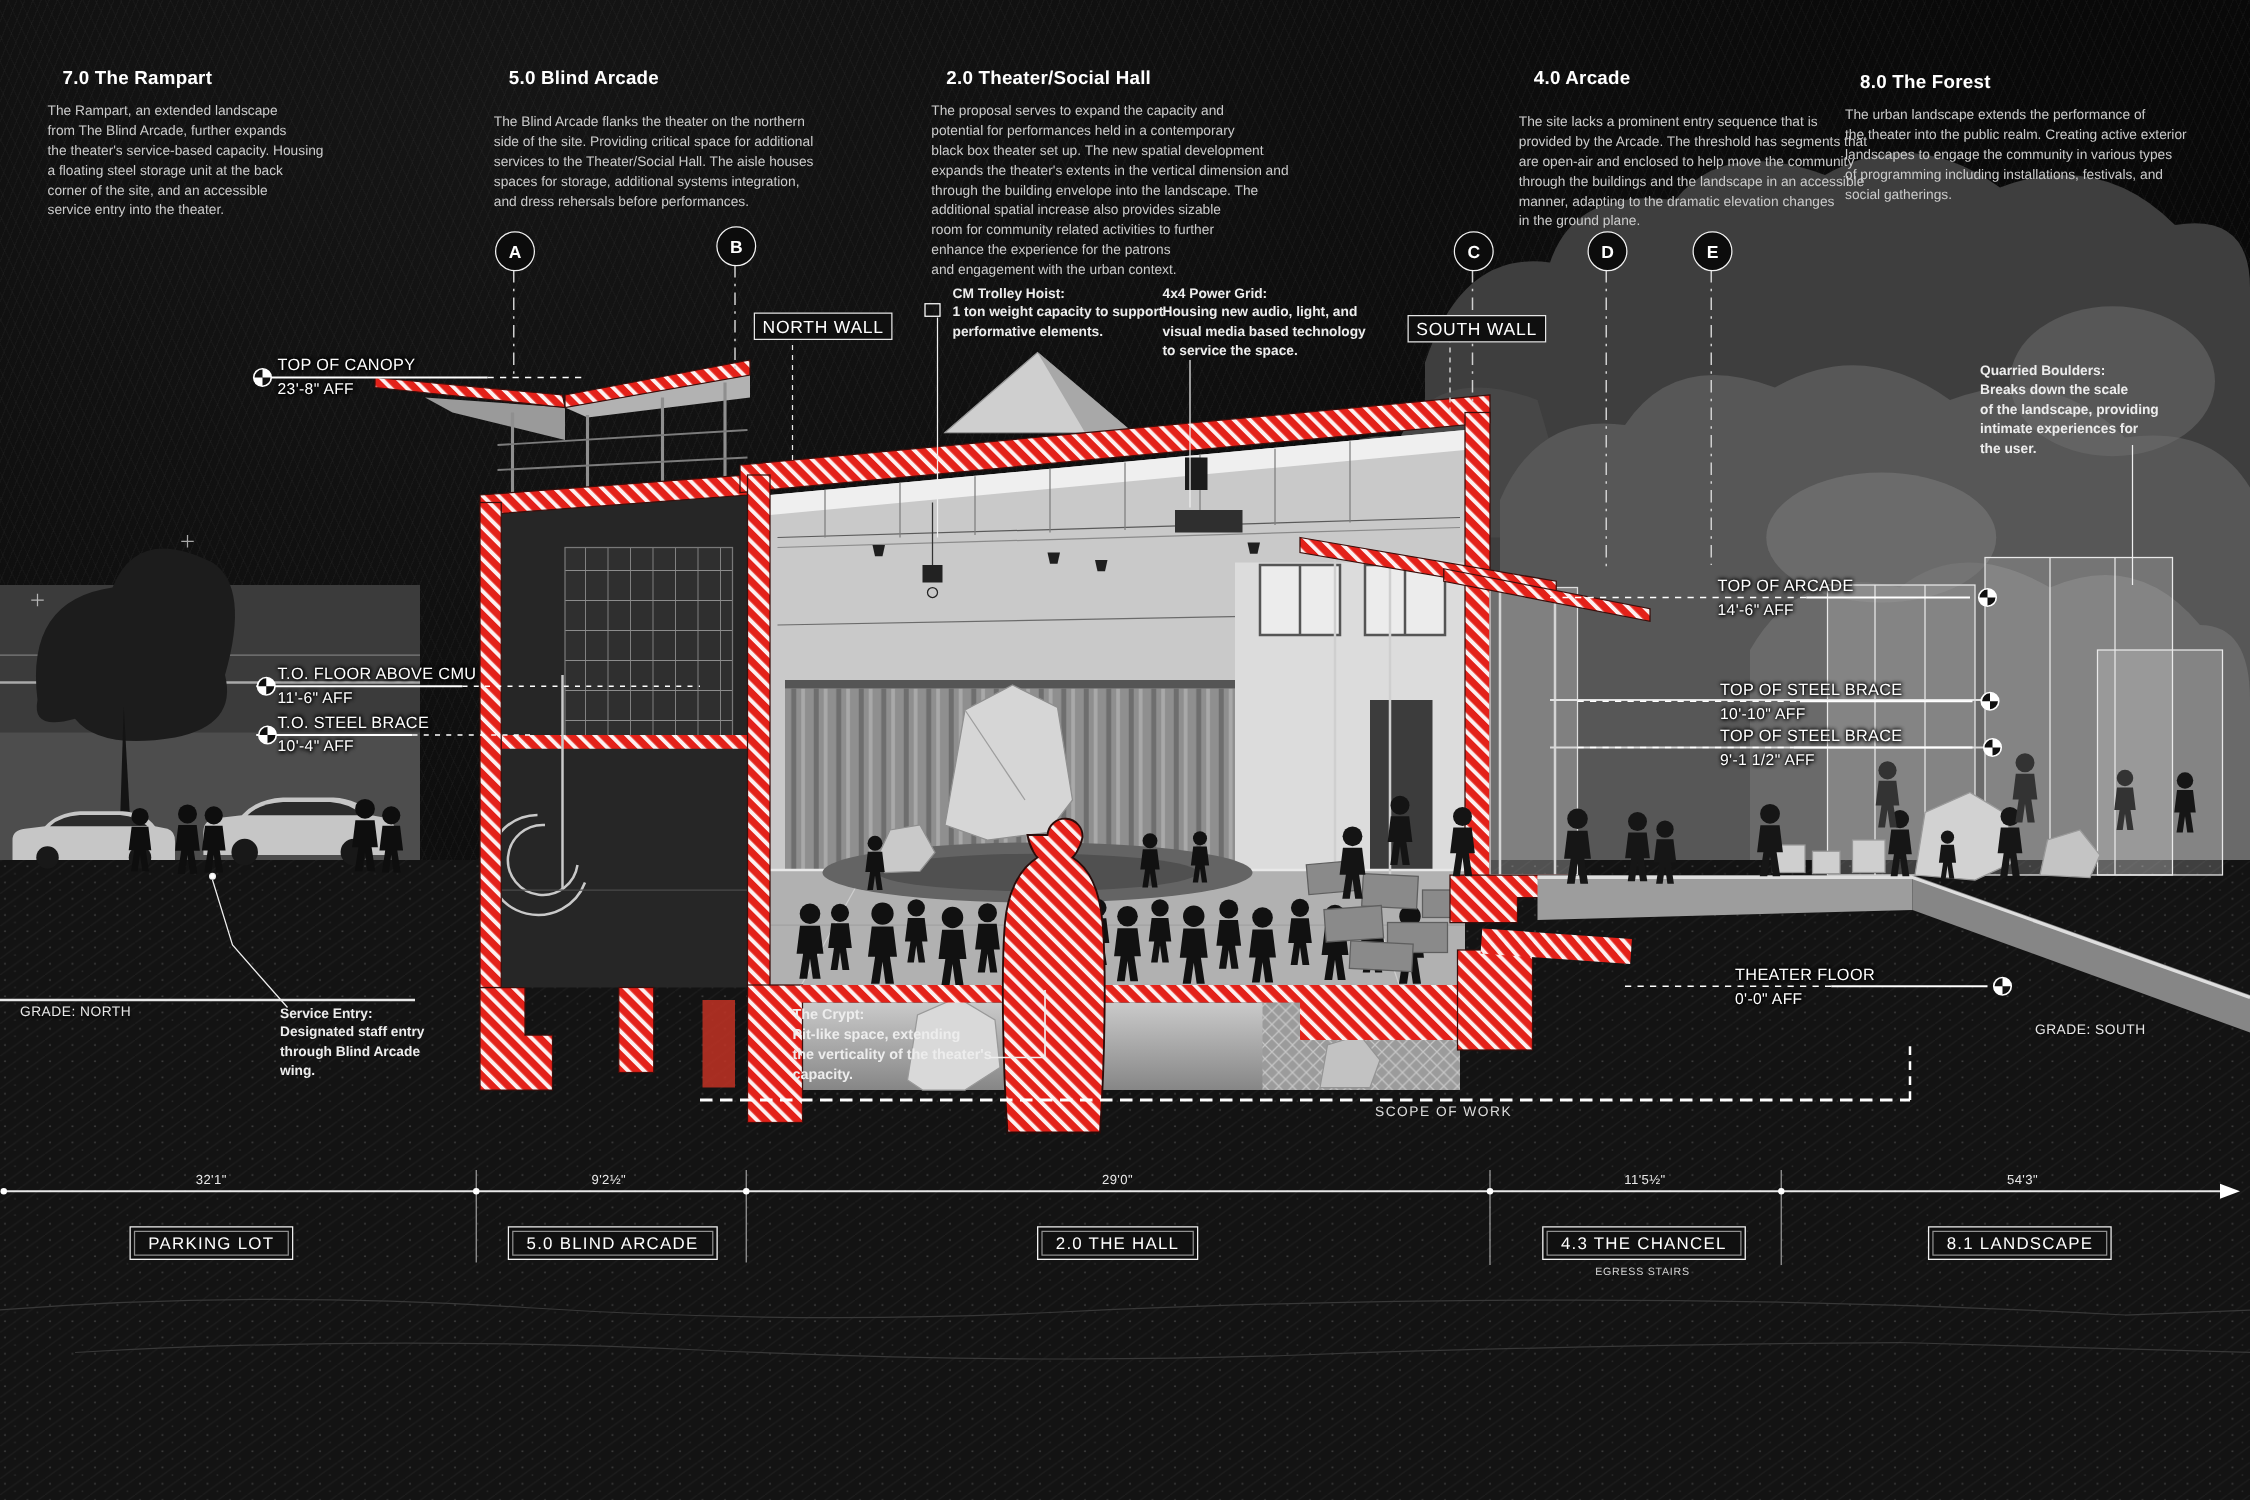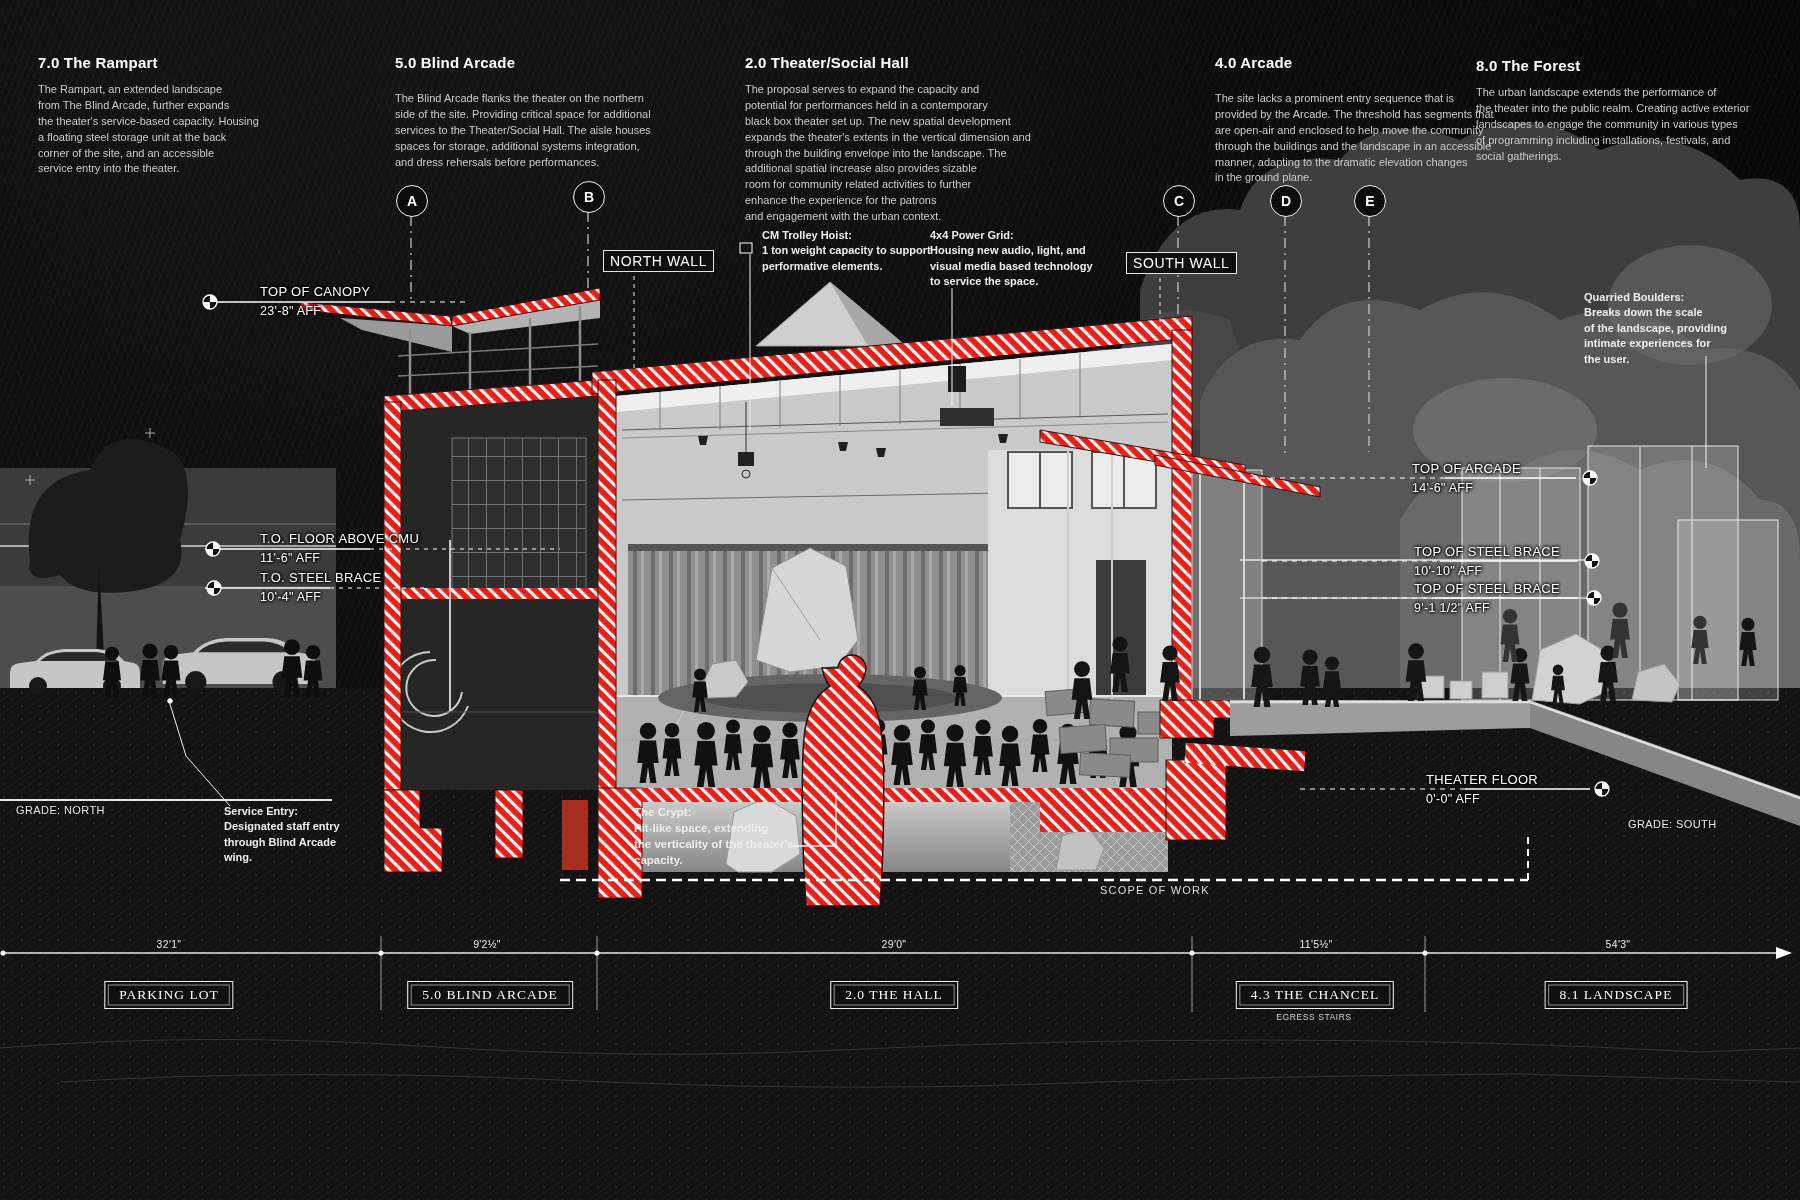--- a/index.html
+++ b/index.html
@@ -7,40 +7,40 @@
     position:relative;width:1800px;height:1200px;overflow:hidden;
     font-family:"Liberation Sans",sans-serif;
     background:
       repeating-linear-gradient(112deg, rgba(255,255,255,0.028) 0 1px, transparent 1px 6px),
       repeating-linear-gradient(64deg, rgba(255,255,255,0.02) 0 1px, transparent 1px 9px),
       radial-gradient(ellipse at 22% 8%, #151515, #090909 62%);
   }
   .stage svg{position:absolute;left:0;top:0;}
   .pre{white-space:pre-line;}
   .sec{position:absolute;color:#cbcbcb;font-size:11px;line-height:1.45;}
-  .sec h2{margin:0 0 8px 0;font-size:15px;font-weight:bold;color:#fff;letter-spacing:.2px;}
+  .sec h2{margin:0 0 8px 12px;font-size:15px;font-weight:bold;color:#fff;letter-spacing:.2px;}
   .sec.gap h2{margin-bottom:17px;}
   .gmk{position:absolute;width:30px;height:30px;border:1.7px solid #f2f2f2;border-radius:50%;
        background:#0c0c0c;color:#fff;display:flex;align-items:center;justify-content:center;
        font-size:14px;font-weight:bold;}
   .wtag{position:absolute;border:1px solid #e6e6e6;background:#0f0f0f;color:#fff;
         font-size:14px;letter-spacing:.6px;padding:2px 6px;}
   .call{position:absolute;color:#ededed;font-size:11px;line-height:1.4;font-weight:bold;}
   .elv{position:absolute;color:#fff;font-size:13px;letter-spacing:.3px;
-       text-shadow:0 1px 3px #000,0 -1px 3px #000,1px 0 3px #000;margin-left:38px;}
+       text-shadow:0 1px 3px #000,0 -1px 3px #000,1px 0 3px #000;}
   .elv .e{font-size:12.5px;margin-top:5px;}
   .elv.right{text-align:left;}
   .grade{position:absolute;color:#e8e8e8;font-size:11px;letter-spacing:.4px;
          text-shadow:0 1px 2px #000;}
   .scope{position:absolute;color:#dcdcdc;font-size:11px;letter-spacing:1.2px;}
   .dim{position:absolute;transform:translateX(-50%);color:#e9e9e9;font-size:10.5px;letter-spacing:.3px;}
   .zbox{position:absolute;transform:translateX(-50%);border:1.3px solid #f1f1f1;
         box-shadow:inset 0 0 0 2.5px #0e0e0e, inset 0 0 0 3.5px #909090;
         background:#101010;color:#fff;font-size:13.5px;letter-spacing:1px;
-        padding:5px 14px;white-space:nowrap;font-family:Liberation Serif, serif;}
+        padding:5px 14px;white-space:nowrap;}
   .egress{position:absolute;transform:translateX(-50%);color:#d6d6d6;font-size:8.5px;letter-spacing:.6px;text-align:center;}
 </style>
 </head>
 <body>
 
 <div class="stage">
 
 <svg width="1800" height="1200" viewBox="0 0 1800 1200">
   <defs>
     <pattern id="rh" width="9" height="9" patternUnits="userSpaceOnUse" patternTransform="rotate(-45)">

